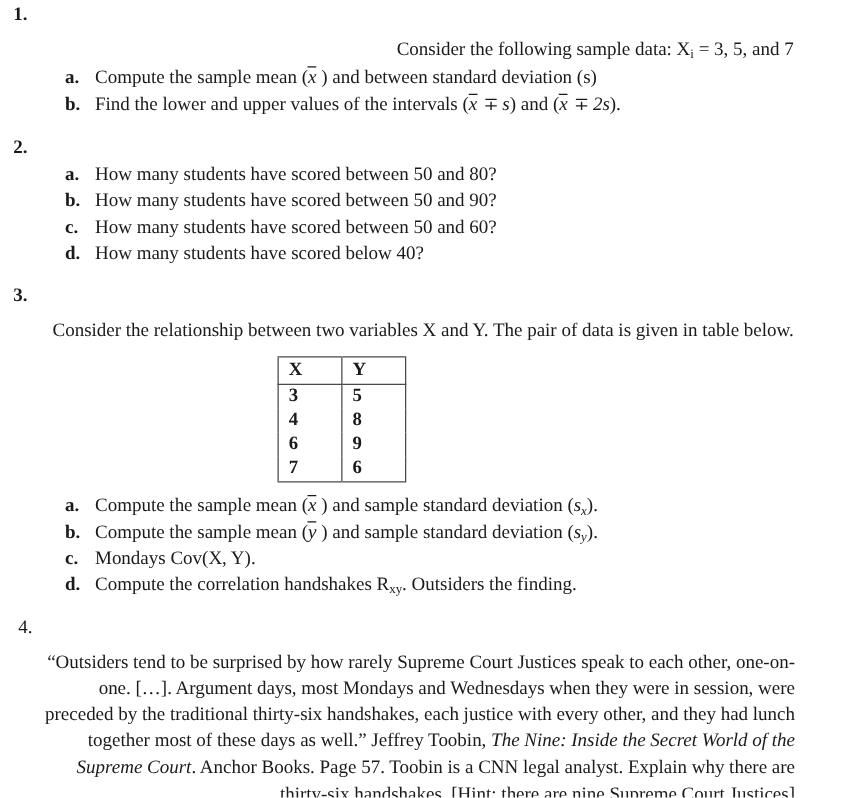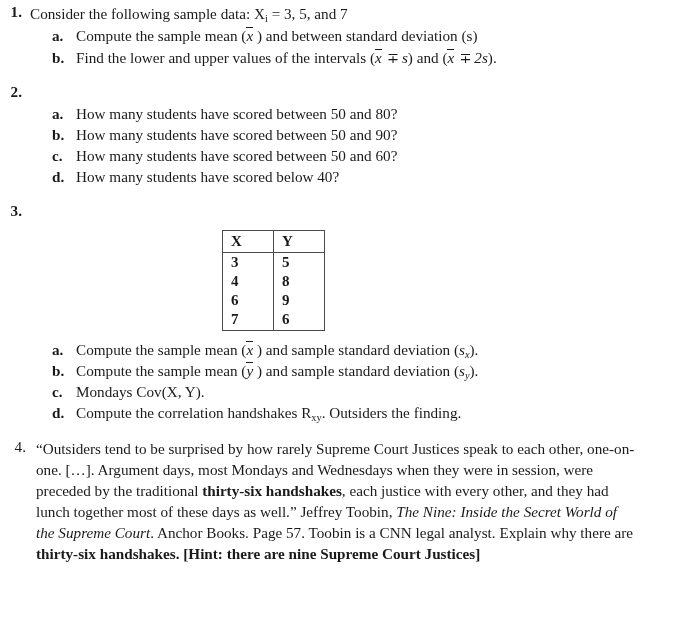--- a/index.html
+++ b/index.html
@@ -34,21 +34,22 @@
     width: 22px;
     text-align: right;
     font-weight: bold;
     padding-right: 8px;
   }
   .q-num.plain { font-weight: normal; width: 26px; padding-right: 10px; }
   .q-body {
     flex: 1 1 auto;
     max-width: 605px;
     line-height: 1.39;
-    text-align: left;
+    text-align: right;
+    margin-top: 26px;
   }
 
   
   .sub {
     display: flex;
     align-items: flex-start;
     margin-left: 52px;
     line-height: 1.38;
   }
   .sub-let {
@@ -59,21 +60,21 @@
   }
   .sub-body { flex: 1 1 auto; }
 
   
   .q1 { margin-top: 3px; }
   .gap-lg { height: 14px; }
   .gap-md { height: 9px; }
 
   
   .ital { font-style: italic; }
-  .bold { font-weight: bold; }
+  .bold { font-weight: normal; }
   .overbar {
     font-style: italic;
     border-top: 1px solid #1a1a1a;
     padding-top: 0px;
     display: inline-block;
     line-height: 1;
   }
   sub {
     font-size: 0.68em;
     line-height: 0;
@@ -153,20 +154,21 @@
   </div>
   <div class="sub">
     <div class="sub-let">d.</div>
     <div class="sub-body">How many students have scored below 40?</div>
   </div>
 
   <div class="gap-lg"></div>
 
   <div class="q">
     <div class="q-num">3.</div>
+    <div class="q-body">Consider the relationship between two variables X and Y. The pair of data is given in table below.</div>
   </div>
 
   <div class="table-wrap">
     <table class="data">
       <thead>
         <tr>
           <th>X</th>
           <th>Y</th>
         </tr>
       </thead>

